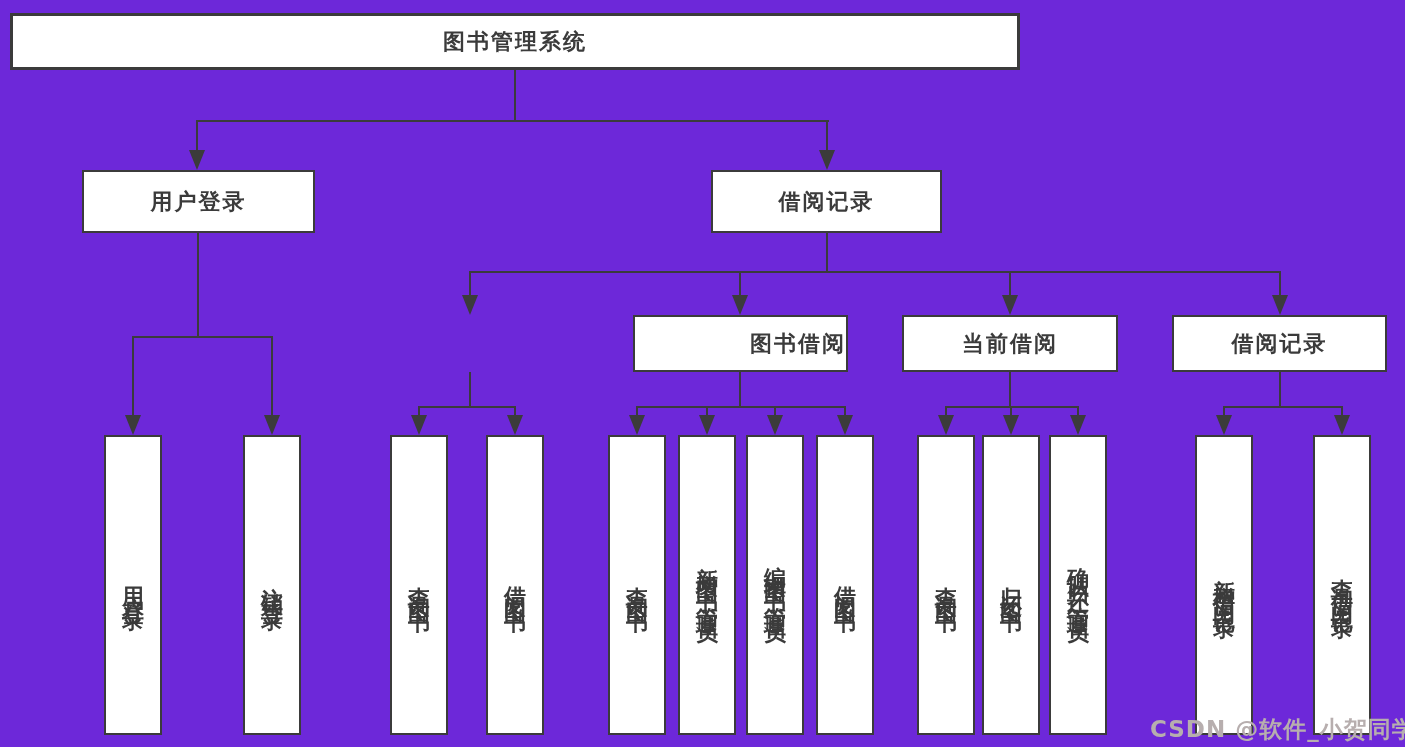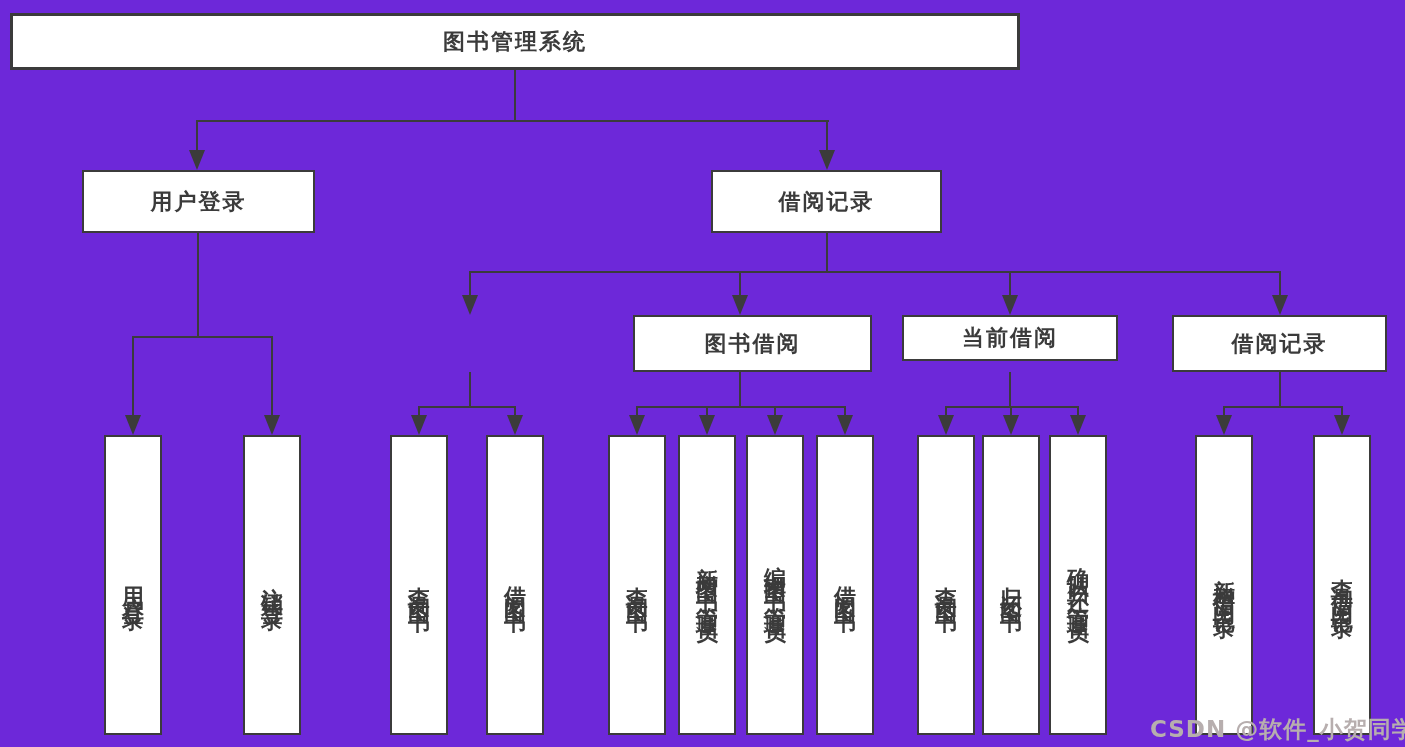--- a/index.html
+++ b/index.html
@@ -64,24 +64,24 @@
   <div class="hline" style="left:469px;top:271px;width:812px;"></div>
   <div class="vline" style="left:469px;top:271px;height:26px;"></div>
   <div class="arrow" style="left:462px;top:295px;"></div>
   <div class="vline" style="left:739px;top:271px;height:26px;"></div>
   <div class="arrow" style="left:732px;top:295px;"></div>
   <div class="vline" style="left:1009px;top:271px;height:26px;"></div>
   <div class="arrow" style="left:1002px;top:295px;"></div>
   <div class="vline" style="left:1279px;top:271px;height:26px;"></div>
   <div class="arrow" style="left:1272px;top:295px;"></div>
 
-  <div class="box" style="left:633px;top:315px;width:239px;height:57px;">
+  <div class="box" style="left:633px;top:315px;width:215px;height:57px;justify-content:flex-end;">
     <span>图书借阅</span>
   </div>
-  <div class="box" style="left:902px;top:315px;width:216px;height:46px;">
+  <div class="box" style="left:902px;top:315px;width:216px;height:57px;">
     <span>当前借阅</span>
   </div>
   <div class="box" style="left:1172px;top:315px;width:215px;height:57px;">
     <span>借阅记录</span>
   </div>
 
   <div class="vline" style="left:469px;top:372px;height:36px;"></div>
   <div class="hline" style="left:418px;top:406px;width:98px;"></div>
   <div class="vline" style="left:418px;top:406px;height:12px;"></div>
   <div class="arrow" style="left:411px;top:415px;"></div>

